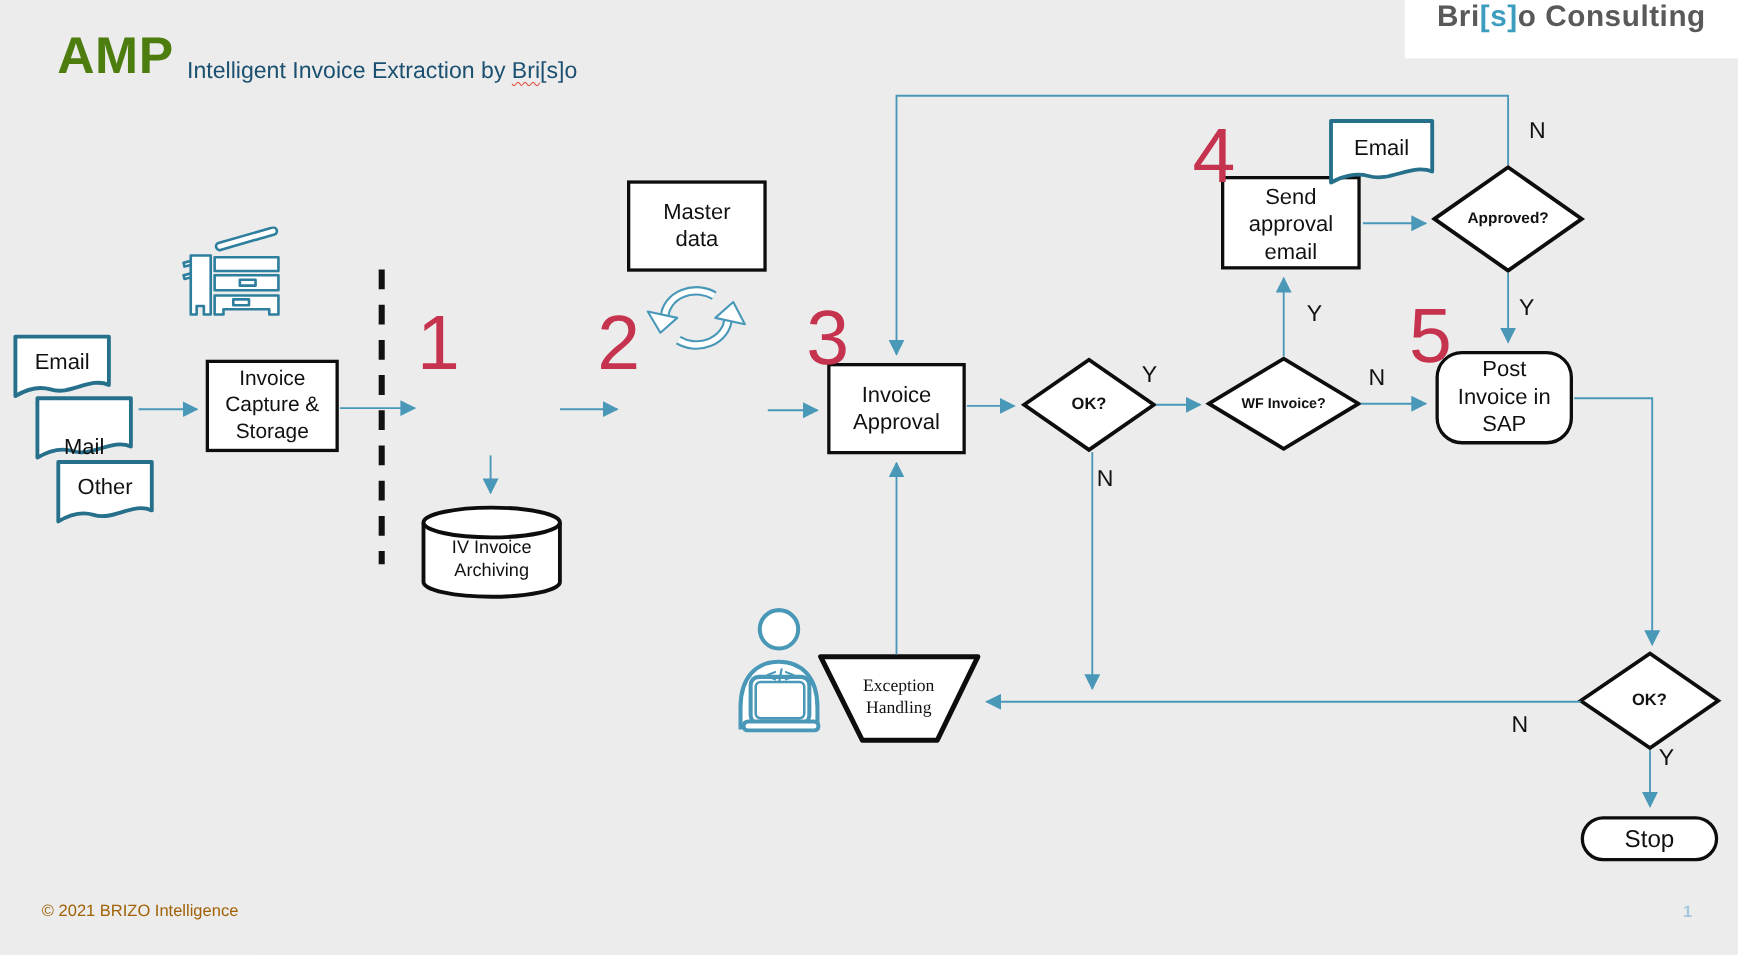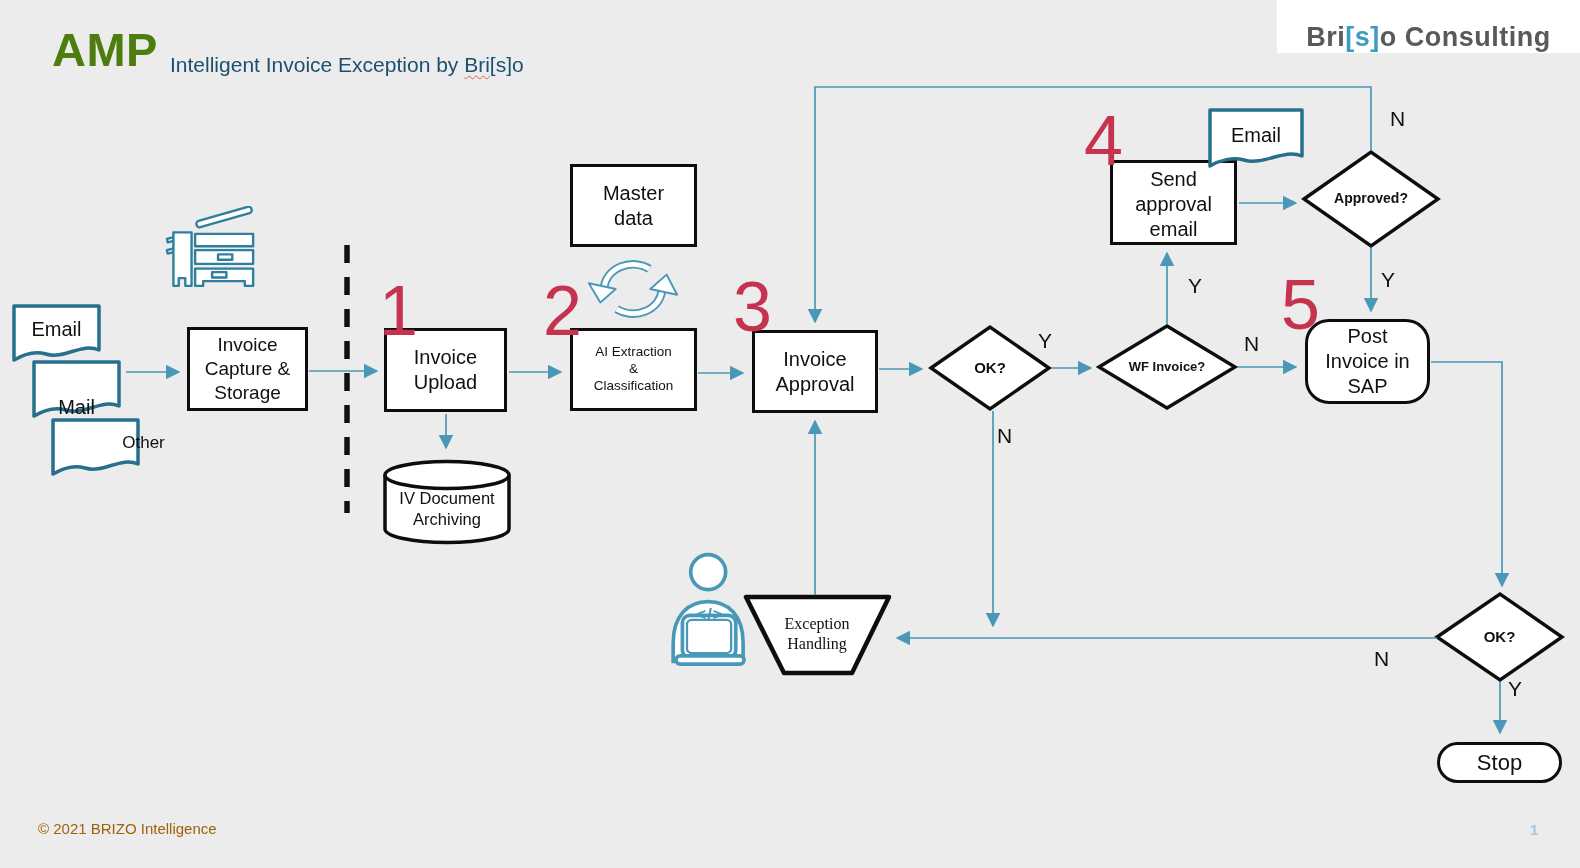--- a/index.html
+++ b/index.html
@@ -4,21 +4,21 @@
 <style>
   html,body{margin:0;padding:0;}
   .slide{
     position:relative;width:1580px;height:868px;background:#ececec;
     font-family:"Liberation Sans",sans-serif;overflow:hidden;color:#111;
   }
   
   .amp-title{position:absolute;left:52px;top:26px;font-size:47px;font-weight:700;color:#4d7c0f;line-height:1;letter-spacing:0.5px;}
   .subtitle{position:absolute;left:170px;top:52px;font-size:21px;color:#1b5070;line-height:1.2;}
   .subtitle .squiggle{text-decoration:underline;text-decoration-style:wavy;text-decoration-color:#e2574c;text-decoration-thickness:1px;text-underline-offset:3px;}
-  .logo-panel{position:absolute;left:1277px;top:0;width:303px;height:53px;background:#ffffff;display:flex;align-items:flex-end;justify-content:center;}
+  .logo-panel{position:absolute;left:1277px;top:0;width:303px;height:53px;background:#ffffff;display:flex;align-items:flex-start;justify-content:center;}
   .logo-text{font-size:27px;font-weight:700;color:#58595b;letter-spacing:0.5px;}
   .logo-text .teal{color:#3d9dbf;}
   
   .box{position:absolute;box-sizing:border-box;background:#fff;border:3px solid #0d0d0d;
        display:flex;align-items:center;justify-content:center;text-align:center;
        font-size:19px;line-height:1.25;z-index:2;}
   .stadium{border-radius:22px;border-width:3.2px;font-size:22px;}
   .lbl{position:absolute;display:flex;align-items:center;justify-content:center;
        text-align:center;line-height:1.25;z-index:5;}
   .lbl.bold{font-weight:700;}
@@ -31,37 +31,31 @@
   
   .copyright{position:absolute;left:38px;top:820px;font-size:15px;color:#a16207;z-index:5;}
   .pagenum{position:absolute;left:1530px;top:821px;font-size:15px;font-weight:700;color:#a6c8de;z-index:5;}
 </style>
 </head>
 <body>
 
 <div class="slide">
 
   <div class="amp-title">AMP</div>
-  <div class="subtitle"><span>Intelligent Invoice Exception by </span><span class="squiggle">Bri</span><span>[s]o</span></div>
+  <div class="subtitle"><span>Intelligent Invoice Extraction by </span><span class="squiggle">Bri</span><span>[s]o</span></div>
 
   <div class="logo-panel">
     <div class="logo-text"><span>Bri</span><span class="teal">[s]</span><span>o Consulting</span></div>
   </div>
 
   <div class="box" style="left:187px;top:327px;width:121px;height:84px;">
     <span style="max-width:100px;">Invoice Capture &amp; Storage</span>
   </div>
-  <div class="box" style="left:384px;top:328px;width:123px;height:84px;font-size:20px;">
-    <span style="max-width:80px;">Invoice Upload</span>
-  </div>
   <div class="box" style="left:570px;top:164px;width:127px;height:83px;font-size:20px;">
     <span style="max-width:62px;">Master data</span>
-  </div>
-  <div class="box" style="left:570px;top:328px;width:127px;height:83px;font-size:13.5px;">
-    <span style="max-width:88px;">AI Extraction &amp; Classification</span>
   </div>
   <div class="box" style="left:752px;top:330px;width:126px;height:83px;font-size:20px;">
     <span style="max-width:90px;">Invoice Approval</span>
   </div>
   <div class="box" style="left:1110px;top:160px;width:127px;height:85px;font-size:20px;align-items:flex-end;">
     <span style="max-width:85px;">Send approval email</span>
   </div>
   <div class="box" style="left:1305px;top:319px;width:125px;height:85px;font-size:20px;border-radius:24px;">
     <span style="max-width:92px;">Post Invoice in SAP</span>
   </div>
@@ -155,24 +149,24 @@
       <path d="M10,122 V100 C10,70 26,55 48,55 C70,55 86,70 86,100 V122"></path>
       <rect x="20" y="70" width="58" height="46" rx="8"></rect>
       <rect x="25" y="75" width="48" height="36" rx="5" stroke-width="2.5"></rect>
       <rect x="13" y="114" width="74" height="9" rx="4.5"></rect>
     </g>
   </svg>
   <div class="code-glyph">&lt;/&gt;</div>
 
   <div class="lbl" style="left:14px;top:306px;width:85px;height:46px;font-size:20px;">Email</div>
   <div class="lbl" style="left:34px;top:362px;width:85px;height:46px;font-size:20px;margin-top:22px;">Mail</div>
-  <div class="lbl" style="left:53px;top:420px;width:85px;height:46px;font-size:17px;padding-left:48px;">Other</div>
+  <div class="lbl" style="left:53px;top:420px;width:85px;height:46px;font-size:20px;">Other</div>
   <div class="lbl" style="left:1210px;top:112px;width:92px;height:46px;font-size:20px;">Email</div>
   <div class="lbl" style="left:386px;top:480px;width:122px;height:58px;font-size:16.5px;">
-    <span style="max-width:105px;">IV Document Archiving</span>
+    <span style="max-width:105px;">IV Invoice Archiving</span>
   </div>
   <div class="lbl bold" style="left:931px;top:327px;width:118px;height:82px;font-size:15px;">OK?</div>
   <div class="lbl bold" style="left:1099px;top:326px;width:136px;height:82px;font-size:13px;">WF Invoice?</div>
   <div class="lbl bold" style="left:1304px;top:152px;width:134px;height:94px;font-size:14px;">Approved?</div>
   <div class="lbl bold" style="left:1437px;top:594px;width:125px;height:86px;font-size:15px;">OK?</div>
   <div class="lbl" style="left:751px;top:598px;width:132px;height:72px;font-size:16px;font-family:Liberation Serif, serif;">
     <span style="max-width:90px;">Exception Handling</span>
   </div>
 
   <div class="edge-label" style="left:1038px;top:330px;">Y</div>

